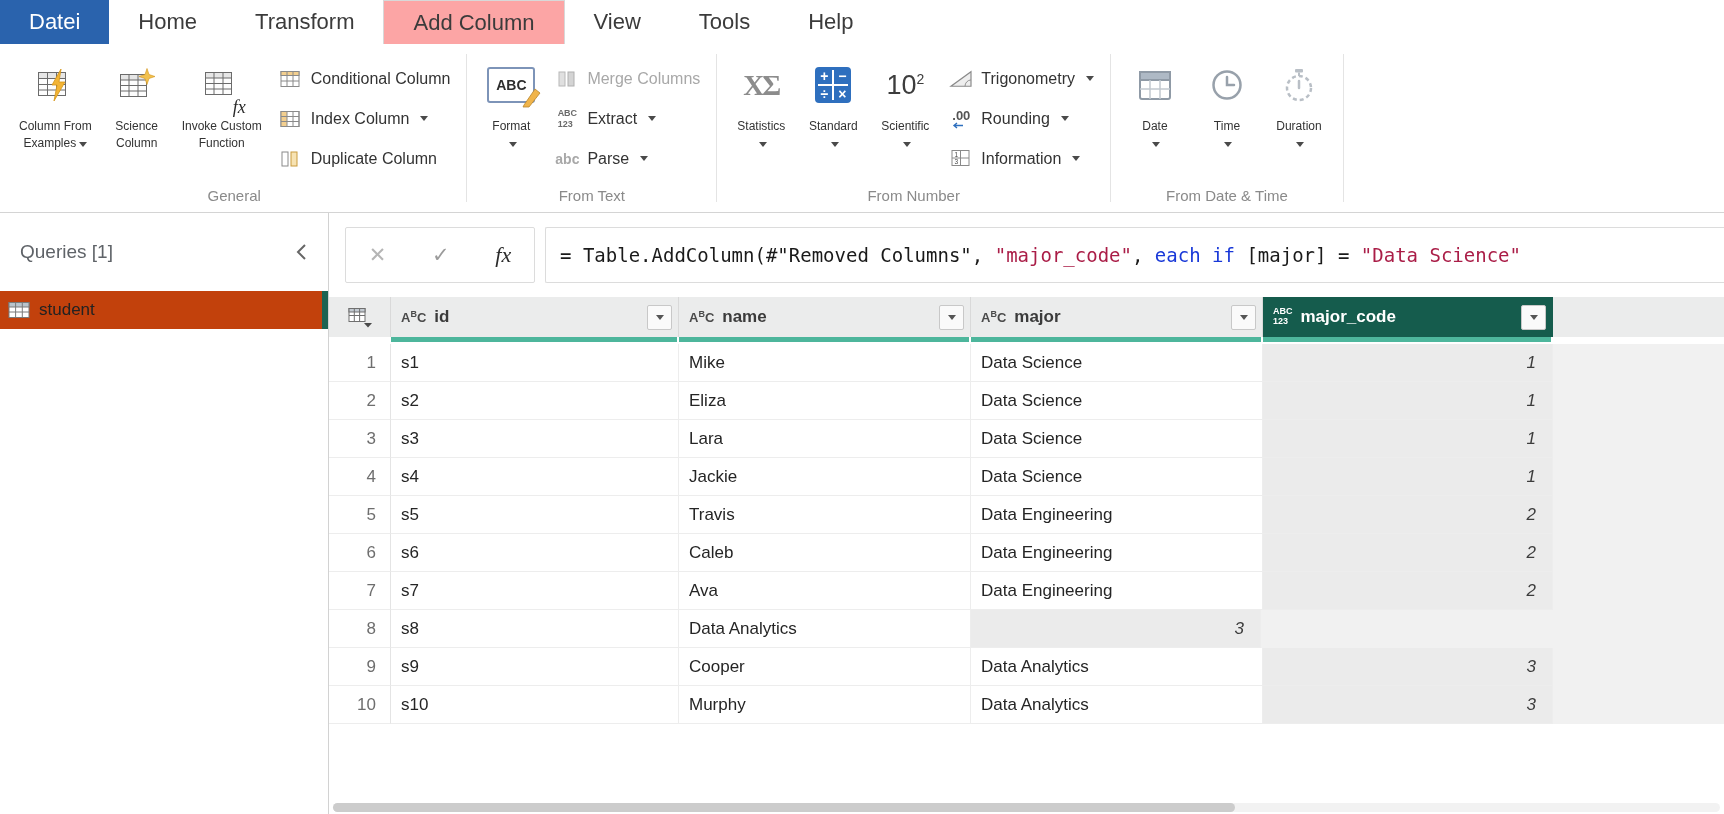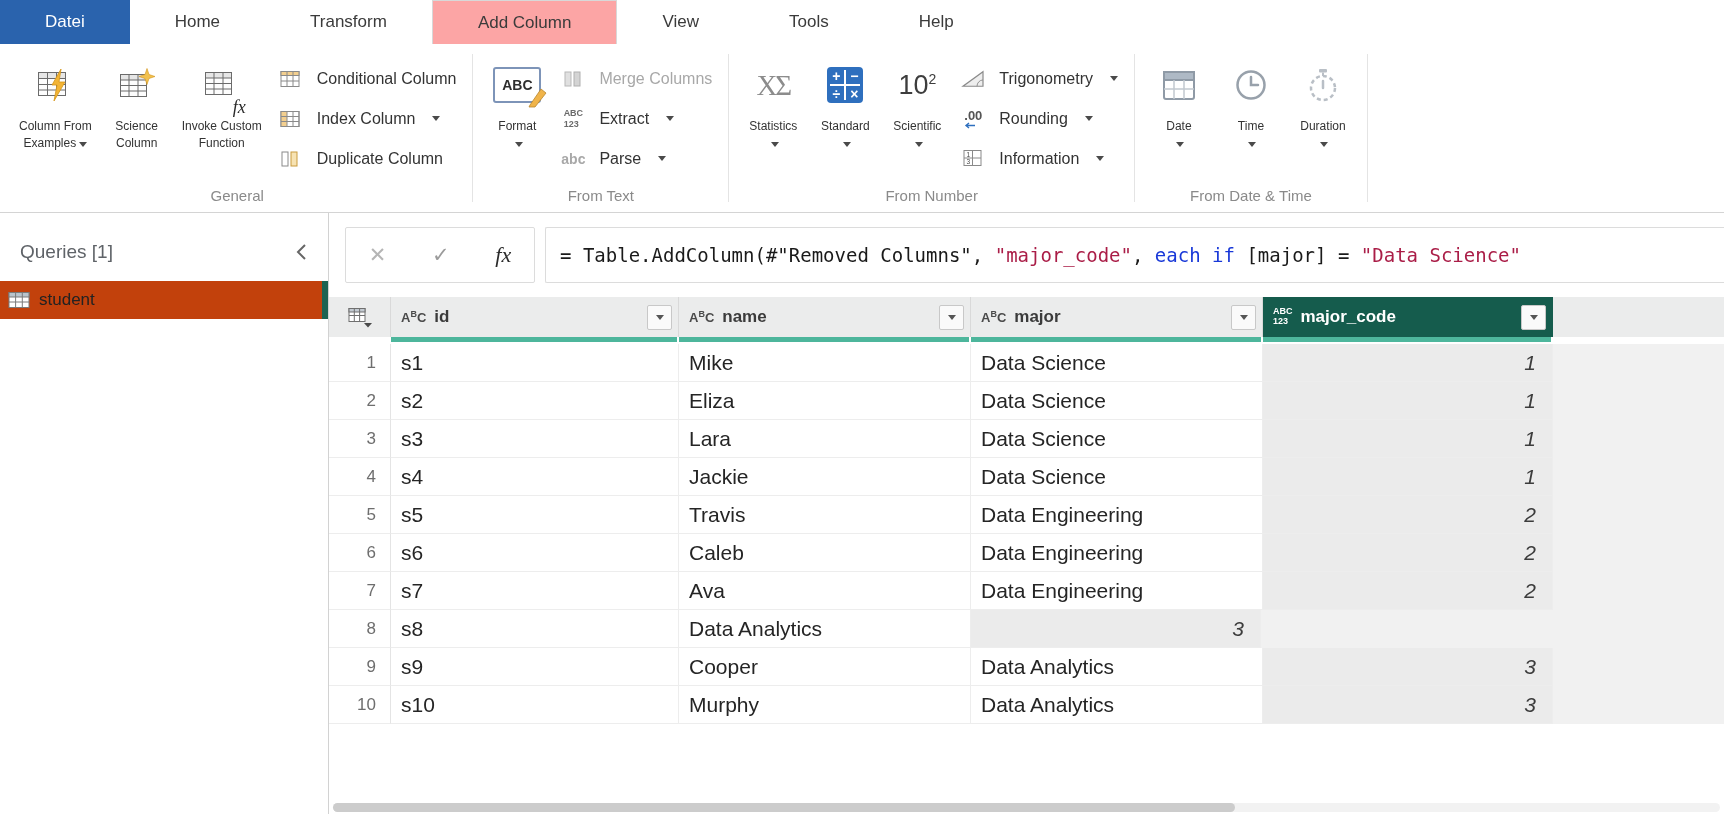--- a/index.html
+++ b/index.html
@@ -7,22 +7,22 @@
   body {
     font-family: "Liberation Sans", sans-serif;
     background: #fff;
     color: #333;
     position: relative;
   }
 
   
   .tabbar { display: flex; height: 44px; background: #fff; align-items: stretch; }
   .tab {
-    display: flex; align-items: center; padding: 0 45px;
-    font-size: 17px; color: #3b3b3b; cursor: default; white-space: nowrap;
+    display: flex; align-items: center; padding: 0 29px;
+    font-size: 22px; color: #3b3b3b; cursor: default; white-space: nowrap;
   }
   .tab.file { background: var(--file-tab, #2a63ad); color: #fff; }
   .tab.active {
     background: #fca5a5; border: 1px solid #d8d8d8; border-bottom: none;
   }
 
   
   .ribbon {
     height: 169px; background: #fff; border-bottom: 1px solid #d4d4d4;
     display: flex; align-items: stretch; overflow: hidden; padding-left: 4px;
@@ -40,26 +40,26 @@
   .bigbtn .lbl { font-size: 12px; line-height: 1.45; text-align: center; color: #333; margin-top: 4px; white-space: nowrap; }
   .bigbtn .caret-below { margin-top: 7px; }
 
   .caret {
     display: inline-block; width: 0; height: 0; vertical-align: middle;
     border-left: 4px solid transparent; border-right: 4px solid transparent;
     border-top: 5px solid #4a4a4a; margin-left: 3px;
   }
 
   .smallstack { display: flex; flex-direction: column; padding-top: 20px; gap: 11px; }
-  .smallbtn { display: flex; align-items: center; gap: 14px; height: 29px; padding: 0 8px; font-size: 16px; color: #333; cursor: default; white-space: nowrap; }
+  .smallbtn { display: flex; align-items: center; gap: 8px; height: 29px; padding: 0 8px; font-size: 16px; color: #333; cursor: default; white-space: nowrap; }
   .smallbtn .sicon { display: flex; align-items: center; justify-content: center; width: 24px; }
   .smallbtn.disabled .slabel { color: #a8a8a8; }
 
   
-  .stat-icon { font-family: "Liberation Serif", serif; font-size: 29px; color: #8c8c8c; letter-spacing: -2px; }
+  .stat-icon { font-family: "Liberation Serif", serif; font-size: 29px; color: #8c8c8c; letter-spacing: -2px; font-weight: bold; }
   .sci-icon { font-size: 27px; color: #3d3d3d; }
   .sci-icon sup { font-size: 14px; }
   .std-icon {
     position: relative; width: 36px; height: 36px; background: #2e6fbe; border-radius: 4px;
     display: grid; grid-template-columns: 1fr 1fr; grid-template-rows: 1fr 1fr;
   }
   .std-icon::before { content:""; position:absolute; left:50%; top:3px; bottom:3px; width:2px; background:#fff; transform: translateX(-1px); }
   .std-icon::after  { content:""; position:absolute; top:50%; left:3px; right:3px; height:2px; background:#fff; transform: translateY(-1px); }
   .std-cell { display:flex; align-items:center; justify-content:center; color:#fff; font-weight:bold; font-size:14px; }
   .format-icon {
@@ -73,21 +73,21 @@
   .round-icon { display: flex; flex-direction: column; align-items: flex-start; line-height: 1; }
   .round-num { font-size: 13px; font-weight: bold; color: #555; }
 
   
   .bodywrap { display: flex; height: 601px; }
 
   
   .sidebar { width: 329px; border-right: 1px solid #d2d2d2; background: #fff; flex-shrink: 0; }
   .sidebar-header {
     display: flex; align-items: center; justify-content: space-between;
-    padding: 28px 20px 18px 20px; color: #5f6368; font-size: 19px;
+    padding: 28px 20px 28px 20px; color: #5f6368; font-size: 19px;
   }
   .query-item {
     position: relative; height: 38px; display: flex; align-items: center; gap: 9px;
     padding: 0 10px 0 9px; font-size: 17px; color: #222; cursor: default;
   }
   .query-item.selected { background: #c2410c; padding-left: 8px; }
   .query-item.selected::after {
     content: ""; position: absolute; right: 0; top: 0; bottom: 0; width: 6px;
     background: var(--selection-accent, #1d6352);
   }
@@ -135,21 +135,21 @@
   .q-row { display: flex; height: 7px; background: #fff; padding-top: 0; flex-shrink: 0; }
   .q-corner { width: 62px; flex-shrink: 0; }
   .q-seg { height: 5px; background: var(--quality-bar, #4db69c); border-right: 2px solid #fff; flex-shrink: 0; }
 
   .grid-row { display: flex; height: 38px; background: #fff; }
   .row-num {
     width: 62px; display: flex; align-items: center; justify-content: flex-end; padding-right: 14px;
     color: #6e6e6e; font-size: 17px; border-right: 1px solid #e4e4e4; border-bottom: 1px solid #ededed; flex-shrink: 0;
   }
   .cell {
-    display: flex; align-items: center; padding: 0 10px; font-size: 21px; color: #252525;
+    display: flex; align-items: center; padding: 0 10px; font-size: 17px; color: #252525;
     border-right: 1px solid #ededed; border-bottom: 1px solid #ededed; overflow: hidden; white-space: nowrap; flex-shrink: 0;
   }
   .cell.selected-col {
     background: #ebebeb; justify-content: flex-end; font-style: italic; color: #3c3c3c; padding-right: 16px;
   }
   .row-filler { flex: 1; background: #f1f1f1; }
 
   .col-id { width: 288px; }
   .col-name { width: 292px; }
   .col-major { width: 292px; }

